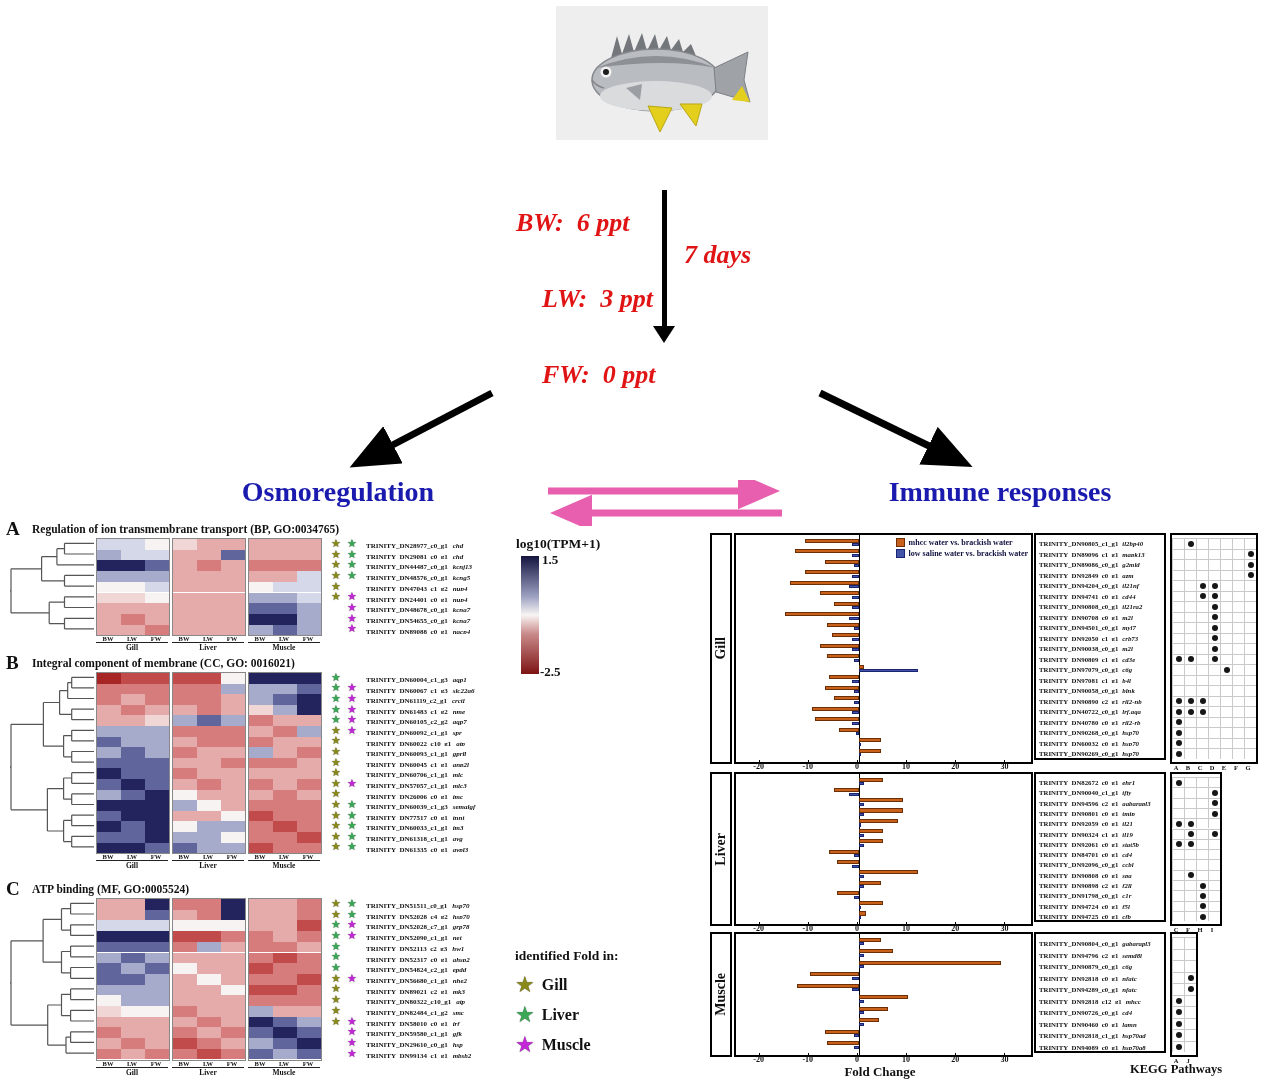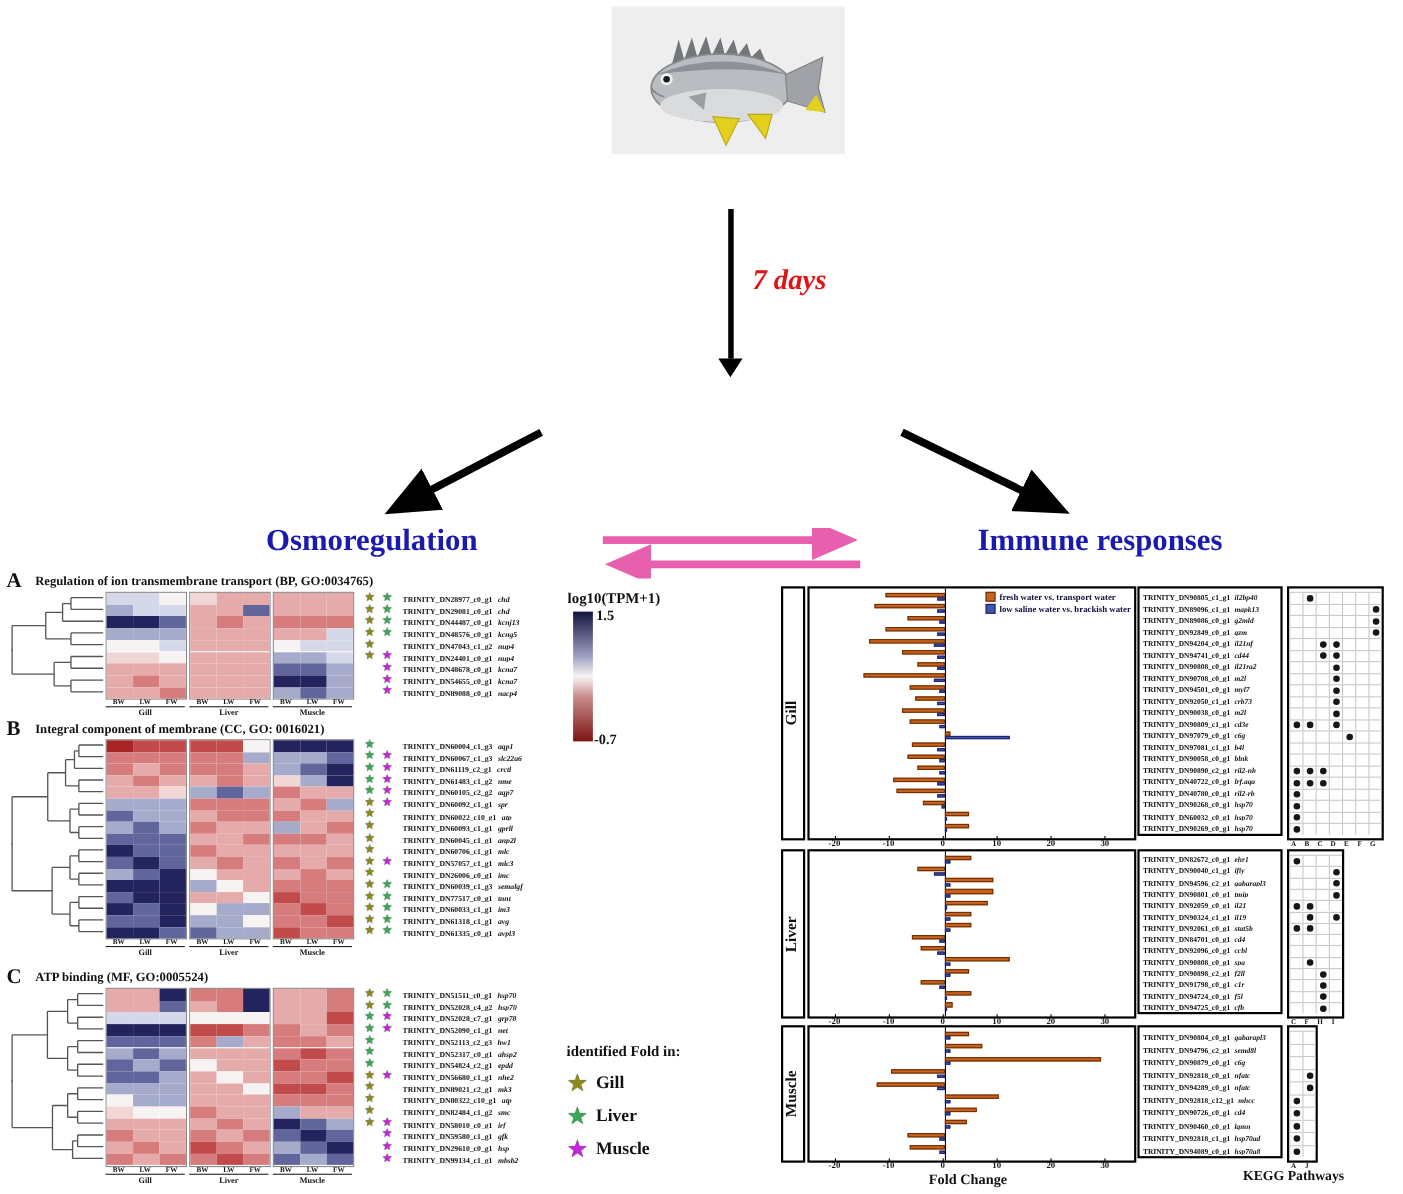--- a/index.html
+++ b/index.html
@@ -96,20 +96,23 @@
       <path d="M186 80 L194 96 L176 94 Z" fill="#e3cf1c"></path>
       <path d="M92 100 L104 126 L116 102 Z" fill="#e3cf1c" stroke="#b8a714" stroke-width="1"></path>
       <path d="M124 98 L140 120 L146 98 Z" fill="#e3cf1c" stroke="#b8a714" stroke-width="1"></path>
       <path d="M70 82 L84 94 L86 78 Z" fill="#9b9fa4"></path>
       <circle cx="50" cy="66" r="5.5" fill="#f2f2f2"></circle>
       <circle cx="50" cy="66" r="3" fill="#1c1c1c"></circle>
       <path d="M36 74 Q40 80 48 82" stroke="#84878c" stroke-width="1.5" fill="none"></path>
     </svg>
   </div>
 
+  <div class="abs treat"><span>BW:  6 ppt</span><br>
+    <span>LW:  3 ppt</span><br>
+    <span>FW:  0 ppt</span></div>
   <div class="abs vline"></div>
   <div class="abs varrow"></div>
   <div class="abs days">7 days</div>
 
   <svg class="abs" style="left:300px;top:385px;" width="700" height="92">
     <defs>
       <marker id="ah" markerWidth="8" markerHeight="8" refX="5" refY="3" orient="auto">
         <path d="M0 0 L7 3 L0 6 Z" fill="#000"></path>
       </marker>
       <marker id="ahp" markerWidth="7" markerHeight="7" refX="4" refY="2.6" orient="auto">
@@ -296,21 +299,21 @@
             <span class="hm-ax-col">FW</span>
           </div>
           <div class="hm-ax-tissue">Muscle</div>
         </div>
       </div>
   </div>
 
   <div class="abs cbar-title">log10(TPM+1)</div>
   <div class="abs cbar"></div>
   <div class="abs cbar-max">1.5</div>
-  <div class="abs cbar-min">-0.7</div>
+  <div class="abs cbar-min">-2.5</div>
 
   <div class="abs pan-letter" style="left:6px;top:652px;">B</div>
   <div class="abs pan-title" style="left:32px;top:657px;">Integral component of membrane (CC, GO: 0016021)</div>
   <div class="hm" id="hmB" style="top: 672px; height: 204.2px;">
     <svg class="hm-dendro" width="86" height="180.2" viewBox="0 0 86 180.2">
         <path d="M63.7 5.3L86.0 5.3M63.7 15.9L86.0 15.9M63.7 5.3L63.7 15.9M59.7 10.6L63.7 10.6M59.7 26.5L86.0 26.5M59.7 10.6L59.7 26.5M63.7 37.1L86.0 37.1M63.7 47.7L86.0 47.7M63.7 37.1L63.7 47.7M51.6 18.6L59.7 18.6M51.6 42.4L63.7 42.4M51.6 18.6L51.6 42.4M63.7 58.3L86.0 58.3M63.7 68.9L86.0 68.9M63.7 58.3L63.7 68.9M63.7 79.5L86.0 79.5M63.7 90.1L86.0 90.1M63.7 79.5L63.7 90.1M55.6 63.6L63.7 63.6M55.6 84.8L63.7 84.8M55.6 63.6L55.6 84.8M35.4 30.5L51.6 30.5M35.4 74.2L55.6 74.2M35.4 30.5L35.4 74.2M63.7 100.7L86.0 100.7M63.7 111.3L86.0 111.3M63.7 100.7L63.7 111.3M63.7 121.9L86.0 121.9M63.7 132.5L86.0 132.5M63.7 121.9L63.7 132.5M55.6 106.0L63.7 106.0M55.6 127.2L63.7 127.2M55.6 106.0L55.6 127.2M63.7 143.1L86.0 143.1M63.7 153.7L86.0 153.7M63.7 143.1L63.7 153.7M63.7 164.3L86.0 164.3M63.7 174.9L86.0 174.9M63.7 164.3L63.7 174.9M55.6 148.4L63.7 148.4M55.6 169.6L63.7 169.6M55.6 148.4L55.6 169.6M39.4 116.6L55.6 116.6M39.4 159.0L55.6 159.0M39.4 116.6L39.4 159.0M3.0 52.3L35.4 52.3M3.0 137.8L39.4 137.8M3.0 52.3L3.0 137.8M2.0 95.1L3.0 95.1" fill="none" stroke="#555" stroke-width="1.2"></path>
       </svg>
     <div class="hm-grid" style="height: 180.2px;">
         <div class="hm-group" style="left: 0px; top: 0px; width: 72px; height: 180.2px;">
           <div class="hm-cell" style="left: 0px; top: 0px; width: 24px; height: 10.6px; background: rgb(168, 37, 37);"></div>
@@ -905,21 +908,21 @@
         <div class="bar-lw" style="left: 115.542px; width: 7.375px; top: 186.7px; height: 3.2px;"></div>
         <div class="bar-fw" style="left: 103.25px; width: 19.6667px; top: 192.5px; height: 4.2px;"></div>
         <div class="bar-lw" style="left: 120.458px; width: 2.45833px; top: 197.2px; height: 3.2px;"></div>
         <div class="bar-fw" style="left: 122.917px; width: 22.125px; top: 203px; height: 4.2px;"></div>
         <div class="bar-lw" style="left: 122.917px; width: 2.45833px; top: 207.7px; height: 3.2px;"></div>
         <div class="bar-fw" style="left: 122.917px; width: 22.125px; top: 213.5px; height: 4.2px;"></div>
         <div class="bar-lw" style="left: 122.917px; width: 2.45833px; top: 218.2px; height: 3.2px;"></div>
         <div class="bar-legend">
           <div class="bar-legend-row">
             <span class="sw sw-orange"></span>
-            <span class="lg-text">fresh water vs. transport water</span>
+            <span class="lg-text">mhcc water vs. brackish water</span>
           </div>
           <div class="bar-legend-row">
             <span class="sw sw-blue"></span>
             <span class="lg-text">low saline water vs. brackish water</span>
           </div>
         </div>
       </div>
     <div class="bar-ticks" style="top: 226.5px;">
         <div class="tick-mark" style="left: 24.5833px;"></div>
         <span class="tick-label" style="left: 14.5833px;">-20</span>

